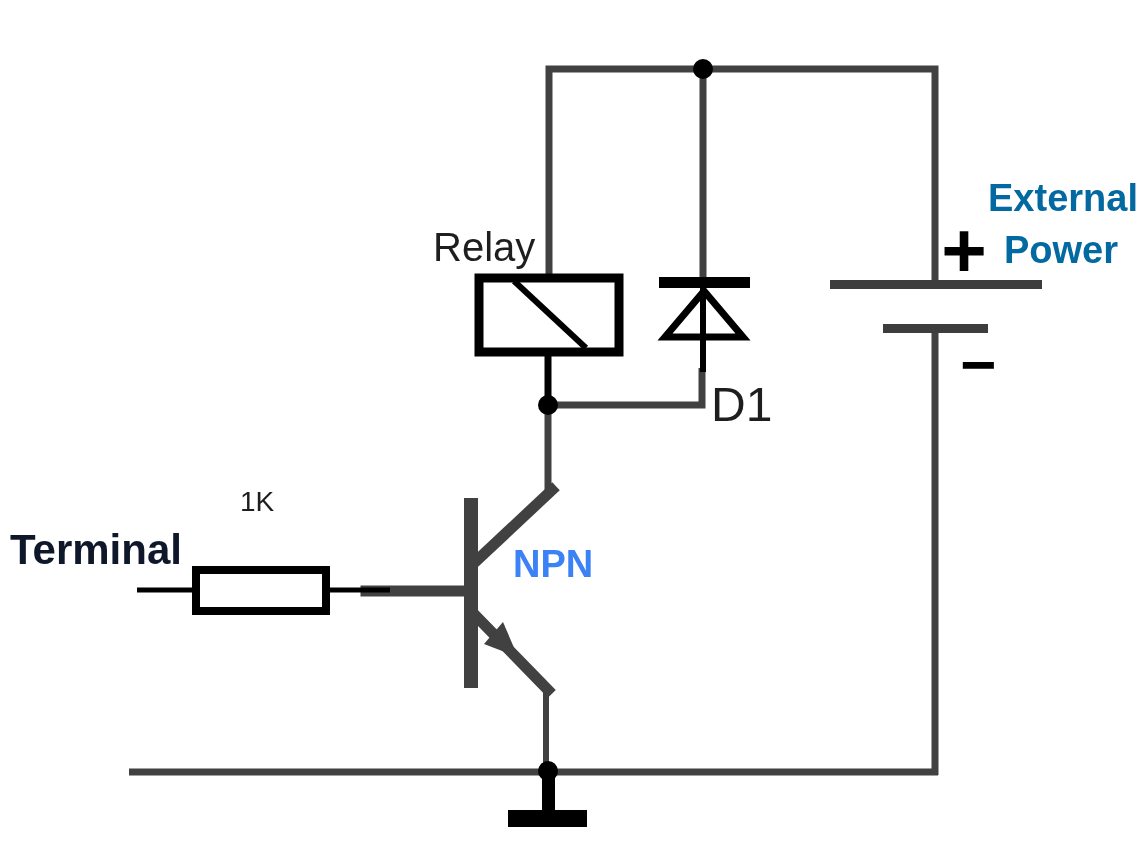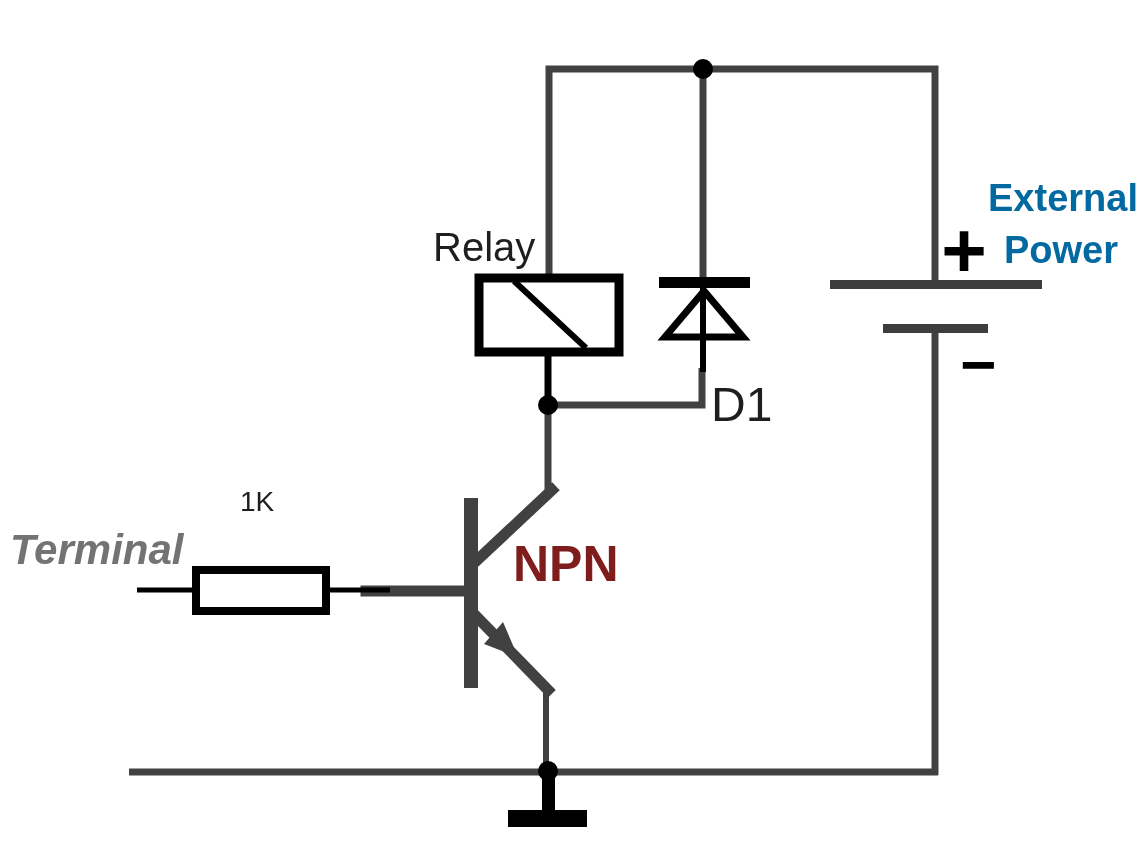--- a/index.html
+++ b/index.html
@@ -38,22 +38,22 @@
 
   .label {
     position: absolute;
     color: var(--label-color);
     white-space: nowrap;
     line-height: 1.1;
   }
   .lbl-relay    { left: 433px; top: 225px; font-size: 40px; font-weight: 400; text-align: center; }
   .lbl-d1       { left: 711px; top: 343px; font-size: 48px; font-weight: 400; margin-top: 36px; }
   .lbl-1k       { left: 240px; top: 487px; font-size: 28px; font-weight: 400; }
-  .lbl-terminal { left: 10px;  top: 527px; font-size: 42px; font-weight: 600; color: #737373; font-style: italic; }
-  .lbl-npn      { left: 513px; top: 539px; font-size: 50px; font-weight: 600; line-height: 50px; color: #7f1d1d; }
+  .lbl-terminal { left: 10px;  top: 527px; font-size: 42px; font-weight: 600; color: #0f172a; }
+  .lbl-npn      { left: 513px; top: 539px; font-size: 38px; font-weight: 600; line-height: 50px; color: #3b82f6; }
   .lbl-power    { left: 988px; top: 172px; width: 146px; text-align: center;
                   font-size: 38px; font-weight: 600; line-height: 52px; color: #0369a1; }
   .sym {
     position: absolute;
     display: flex; align-items: center; justify-content: center;
     color: #000; font-weight: 700;
   }
   .sym-plus  { left: 936px; top: 222px; width: 56px; height: 56px; font-size: 78px; }
   .sym-minus { left: 950px; top: 336px; width: 56px; height: 56px; font-size: 62px; }
 </style>

